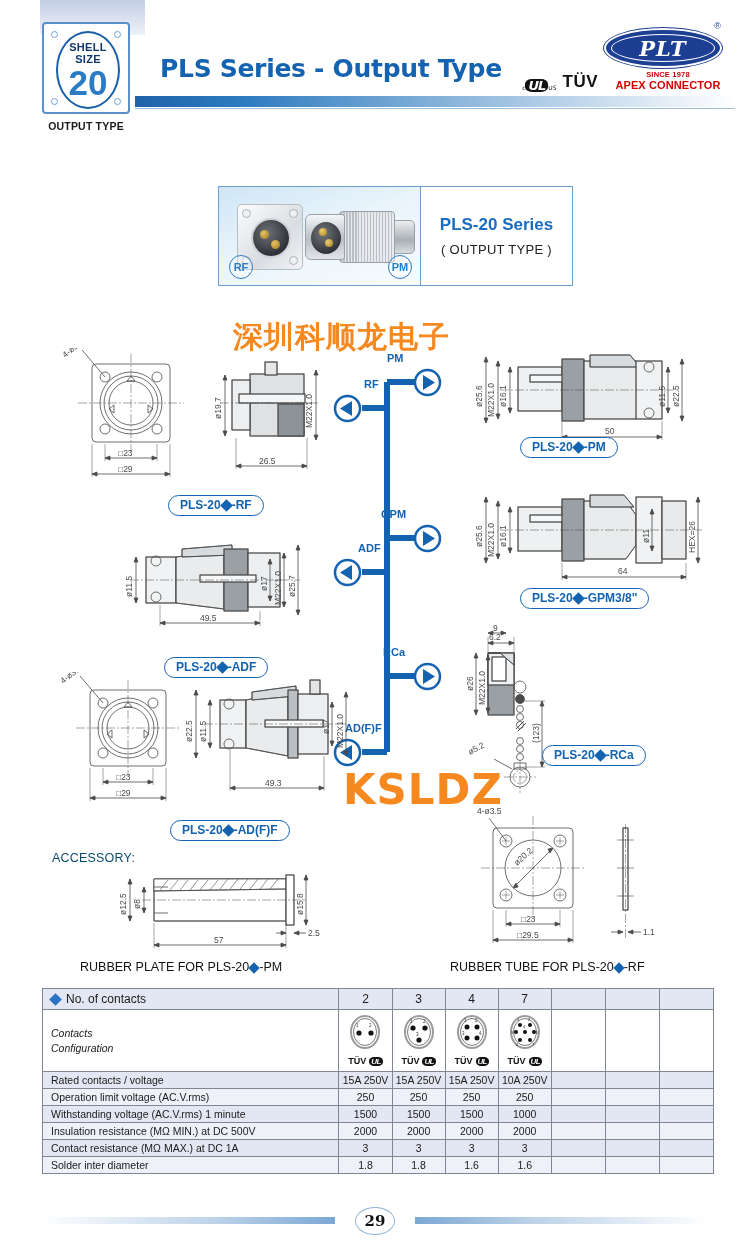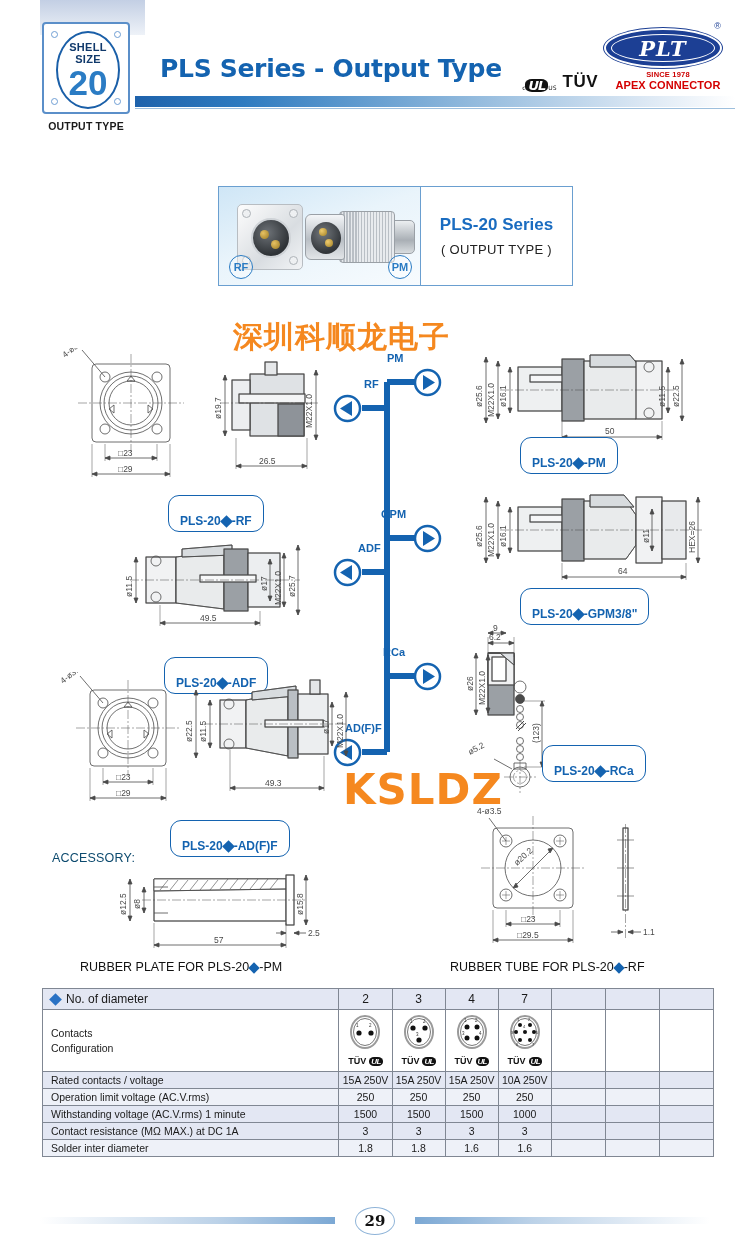--- a/index.html
+++ b/index.html
@@ -177,21 +177,21 @@
     font-family: "Liberation Sans", sans-serif; white-space: nowrap;
   }
   .arrow-circ { position: absolute; }
 
   
   .dwg { position: absolute; }
   .dwg svg { display: block; }
   .part-pill {
     position: absolute; border: 1.5px solid #1463b0; border-radius: 11px;
     background: #fff; color: #1463b0; font-size: 12px; font-weight: bold;
-    padding: 18px 11px 3px; white-space: nowrap; line-height: 14px;
+    padding: 2px 11px 3px; white-space: nowrap; line-height: 14px;
   }
   .pill-d { display: inline-block; width: 9px; height: 9px; background: #1463b0;
     transform: rotate(45deg); margin: 0 1px; position: relative; top: 1px; }
 
   .acc-title {
     position: absolute; left: 52px; top: 851px; font-size: 12.5px; color: #0c4a6e;
     letter-spacing: .2px;
   }
   .acc-cap {
     position: absolute; font-size: 12.5px; color: #111; white-space: nowrap;
@@ -206,21 +206,21 @@
   }
   .spec td, .spec th {
     border: 1px solid #808793; padding: 0; height: 17px;
     font-weight: normal; text-align: center; vertical-align: middle;
   }
   .spec .rowlabel { text-align: left; padding-left: 8px; width: 296px; }
   .spec tr.shade td { background: #e3e7f3; }
   .spec tr.light td { background: #eef1f8; }
   .spec .hdrrow td { background: #e3e7f3; font-size: 12px; height: 21px; }
   .spec .cfg td { background: #fff; height: 62px; }
-  .spec .cfg td.rowlabel { text-align: left; vertical-align: middle; }
+  .spec .cfg td.rowlabel { text-align: left; vertical-align: middle; font-style: italic; }
   .cfg-lab { line-height: 15px; }
   .dia-head { display: inline-block; width: 9px; height: 9px; background: #2a72c4;
     transform: rotate(45deg); margin-right: 6px; position: relative; top: 1px; }
   .cfg-cell { display: flex; flex-direction: column; align-items: center; justify-content: center; gap: 3px; }
   .cert-mini { display: flex; align-items: center; gap: 3px; }
   .cert-mini .t { font-size: 9px; font-weight: bold; color: #111; }
   .cert-mini .u {
     background: #111; color: #fff; font-size: 8px; font-weight: bold; font-style: italic;
     padding: 0 2px; border-radius: 5px / 4px; line-height: 9px; letter-spacing: -.7px;
   }
@@ -874,21 +874,21 @@
     </svg>
   </div>
   <div class="acc-cap" style="left:450px; top:960px;">
     <span>RUBBER TUBE FOR PLS-20</span><span class="acc-d"></span><span>-RF</span>
   </div>
 
   <table class="spec">
     <tbody>
       <tr class="hdrrow">
         <td class="rowlabel">
-          <span class="dia-head"></span><span>No. of diameter</span>
+          <span class="dia-head"></span><span>No. of contacts</span>
         </td>
         <td style="width:53px">2</td>
         <td style="width:53px">3</td>
         <td style="width:53px">4</td>
         <td style="width:53px">7</td>
         <td style="width:54px"></td>
         <td style="width:54px"></td>
         <td style="width:54px"></td>
       </tr>
 
@@ -1010,20 +1010,30 @@
       <tr class="shade">
         <td class="rowlabel">Withstanding voltage (AC.V.rms) 1 minute</td>
         <td>1500</td>
         <td>1500</td>
         <td>1500</td>
         <td>1000</td>
         <td></td>
         <td></td>
         <td></td>
       </tr>
+      <tr class="light">
+        <td class="rowlabel">Insulation resistance (MΩ MIN.) at DC 500V</td>
+        <td>2000</td>
+        <td>2000</td>
+        <td>2000</td>
+        <td>2000</td>
+        <td></td>
+        <td></td>
+        <td></td>
+      </tr>
       <tr class="shade">
         <td class="rowlabel">Contact resistance (MΩ MAX.) at DC 1A</td>
         <td>3</td>
         <td>3</td>
         <td>3</td>
         <td>3</td>
         <td></td>
         <td></td>
         <td></td>
       </tr>

